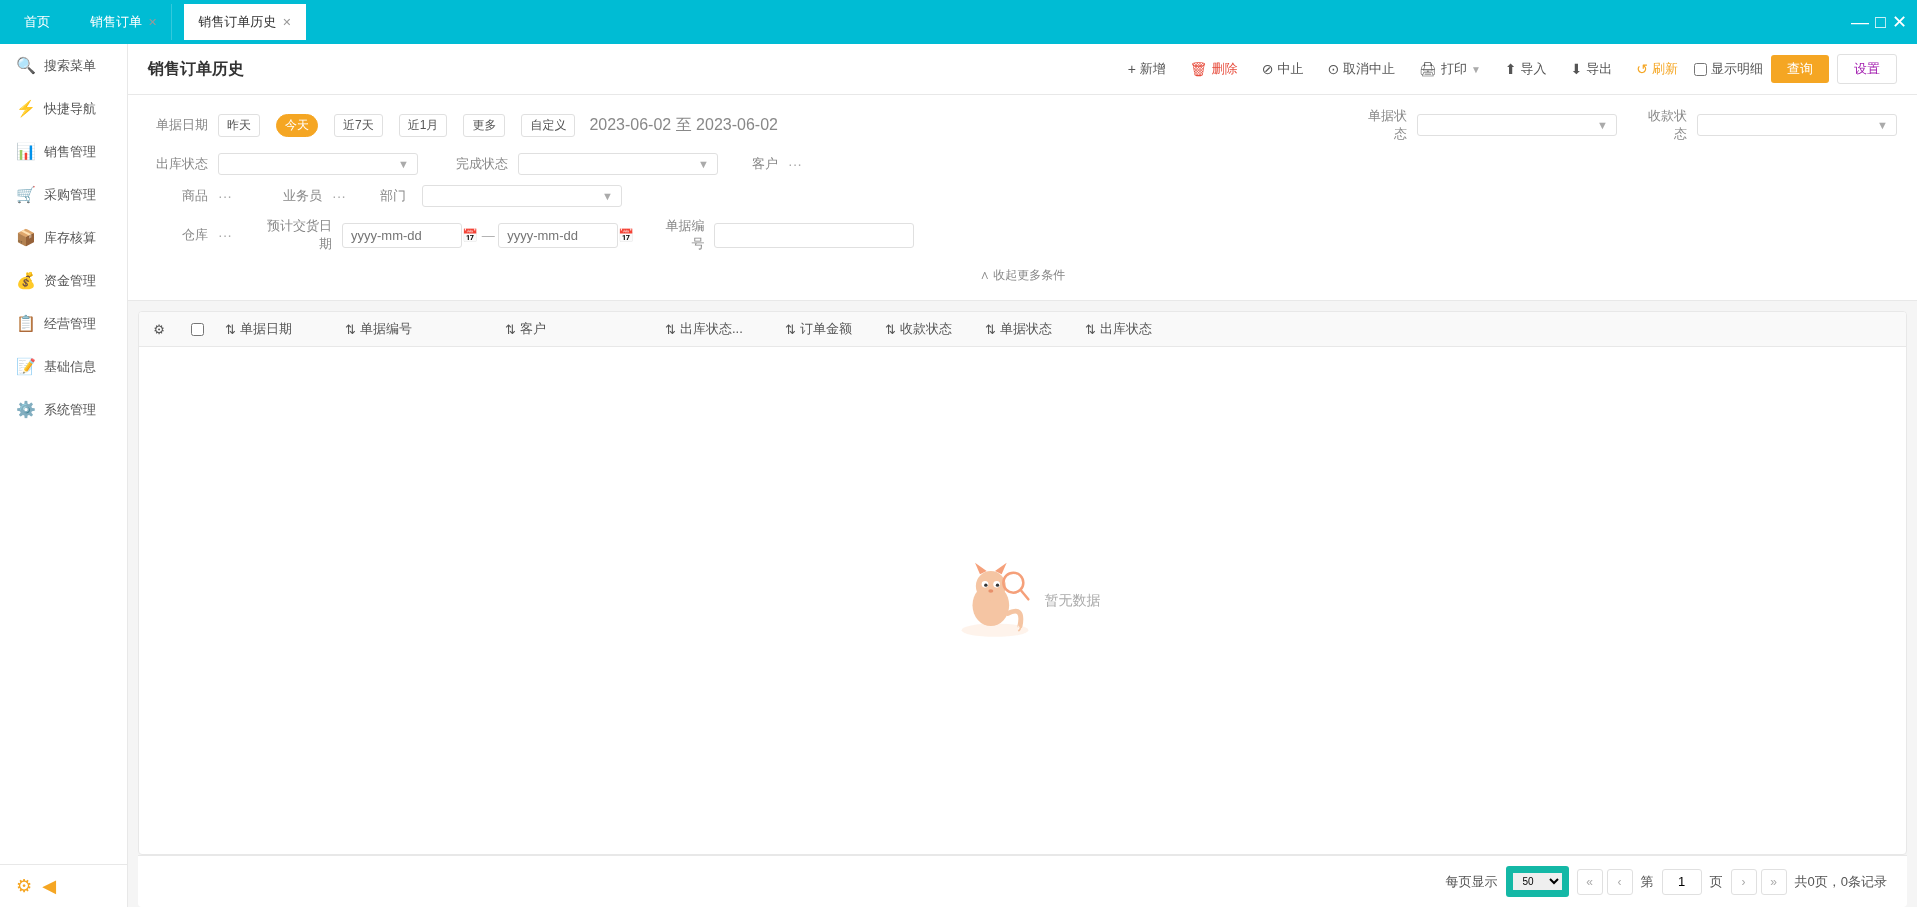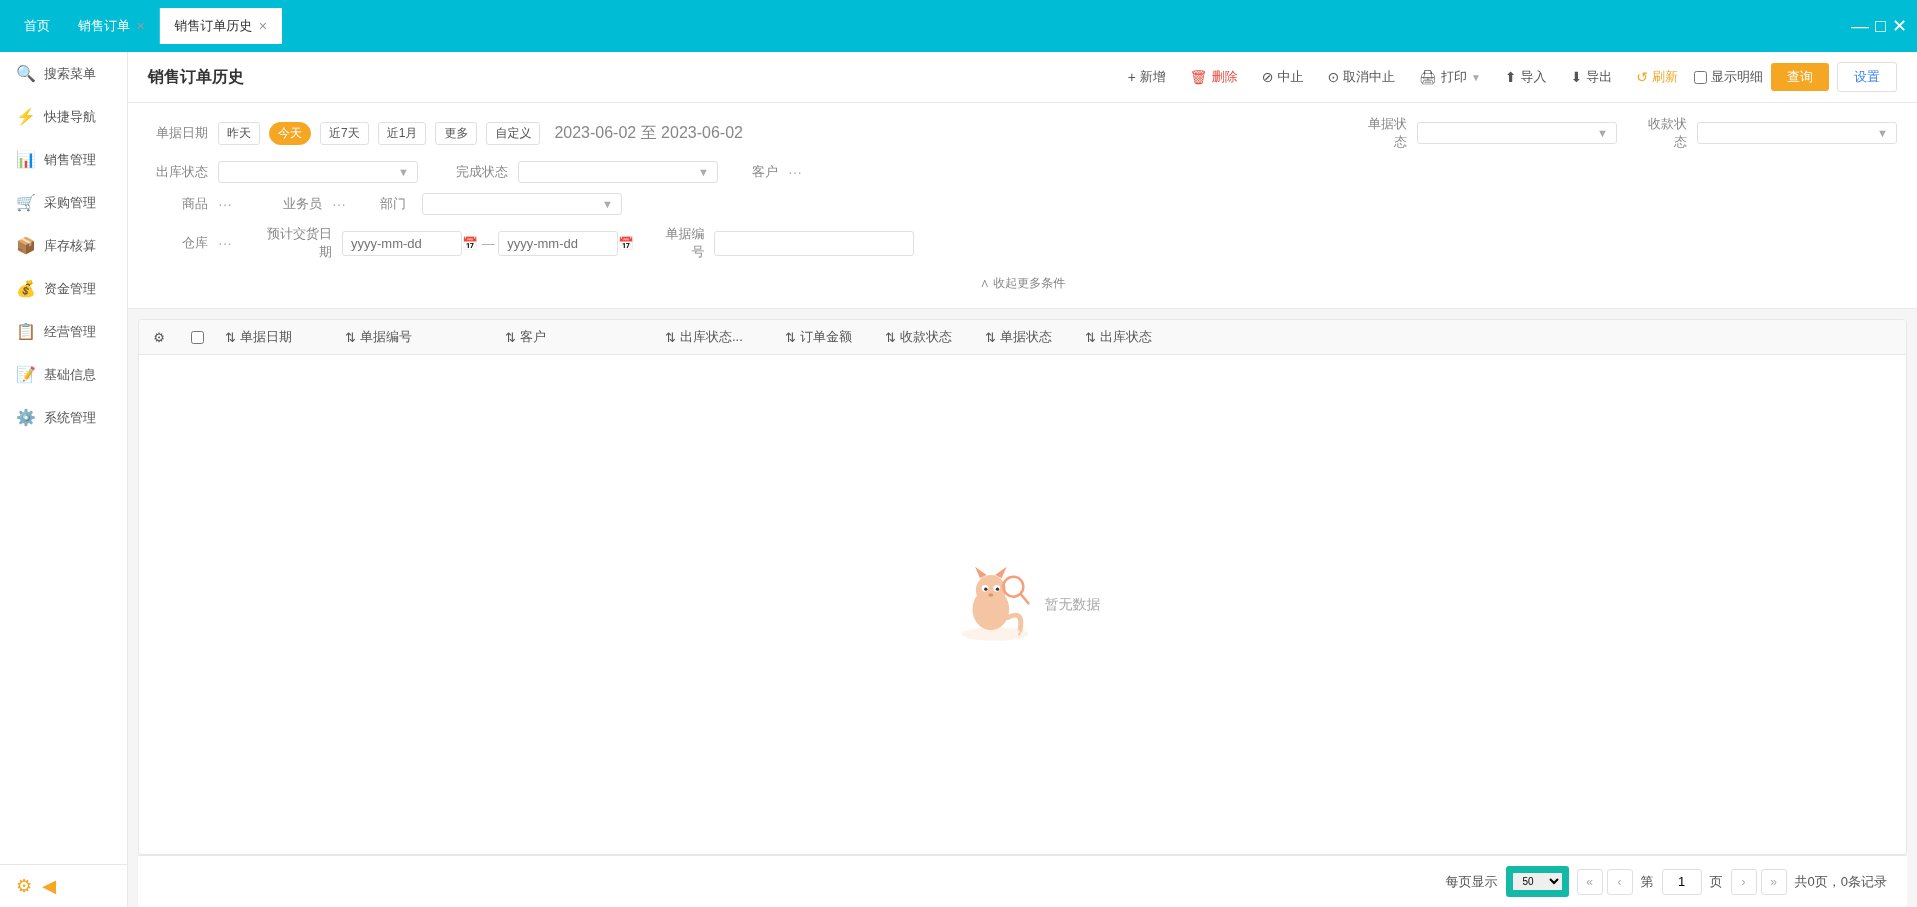--- a/index.html
+++ b/index.html
@@ -1,19 +1,19 @@
 <!DOCTYPE html>
 <html><head>
   <meta charset="utf-8">
   <style>
     * { box-sizing: border-box; margin: 0; padding: 0; }
     body { font-family: 'Microsoft YaHei', Arial, sans-serif; font-size: 13px; background: #f5f5f5; color: #333; display: flex; flex-direction: column; height: 907px; overflow: hidden; }
 
     
-    .top-bar { background: #00bcd4; height: 52px; display: flex; align-items: center; padding: 0 10px; gap: 0; flex-shrink: 0; }
+    .top-bar { background: #00bcd4; height: 44px; display: flex; align-items: center; padding: 0 10px; gap: 12px; flex-shrink: 0; }
     .tab-item { display: flex; align-items: center; height: 36px; padding: 0 14px; font-size: 13px; color: #fff; cursor: pointer; gap: 6px; border-right: 1px solid rgba(255,255,255,0.2); }
     .tab-item.active { background: #fff; color: #333; }
     .tab-item .close-btn { font-size: 11px; color: #999; cursor: pointer; }
     .tab-item.active .close-btn { color: #999; }
     .top-bar-home { color: #fff; padding: 0 14px; height: 36px; display: flex; align-items: center; cursor: pointer; }
     .top-bar-right { margin-left: auto; display: flex; align-items: center; gap: 6px; }
     .top-bar-right .icon-btn { color: #fff; cursor: pointer; font-size: 18px; }
 
     
     .main-layout { display: flex; flex: 1; overflow: hidden; }
@@ -37,21 +37,21 @@
     .toolbar-btn.orange { color: #f5a623; }
     .toolbar-btn.red { color: #e74c3c; }
     .display-detail { display: flex; align-items: center; gap: 4px; font-size: 13px; color: #555; cursor: pointer; }
     .display-detail input[type=checkbox] { cursor: pointer; }
 
     
     .filter-area { background: #fff; padding: 12px 20px; border-bottom: 1px solid #e8e8e8; flex-shrink: 0; }
     .filter-row { display: flex; align-items: center; margin-bottom: 10px; gap: 0; }
     .filter-label { color: #888; font-size: 13px; width: 70px; flex-shrink: 0; text-align: right; padding-right: 10px; }
     .filter-field { flex: 1; display: flex; align-items: center; gap: 6px; }
-    .date-buttons { display: flex; align-items: center; gap: 9px; }
+    .date-buttons { display: flex; align-items: center; gap: 16px; }
     .date-btn { padding: 2px 8px; border: 1px solid #e0e0e0; border-radius: 3px; cursor: pointer; font-size: 12px; color: #555; background: #fff; }
     .date-btn.active { background: #f5a623; color: #fff; border-color: #f5a623; border-radius: 12px; }
     .date-range { font-size: 16px; color: #888; }
     .filter-select { border: 1px solid #e0e0e0; border-radius: 3px; padding: 4px 8px; font-size: 13px; min-width: 160px; background: #fff; display: flex; align-items: center; justify-content: space-between; cursor: pointer; }
     .filter-select .arrow { color: #aaa; font-size: 11px; }
     .filter-input { border: 1px solid #e0e0e0; border-radius: 3px; padding: 4px 8px; font-size: 13px; min-width: 160px; }
     .filter-dots { color: #aaa; cursor: pointer; font-size: 14px; }
     .filter-divider { width: 20px; text-align: center; color: #aaa; }
     .date-input { border: 1px solid #e0e0e0; border-radius: 3px; padding: 4px 8px; font-size: 13px; width: 120px; color: #aaa; }
     .cal-icon { color: #aaa; cursor: pointer; }
@@ -189,21 +189,21 @@
         </div>
         <div class="toolbar-btn orange">
           <span class="t-icon">↺</span>
           <span>刷新</span>
         </div>
         <div class="display-detail">
           <input type="checkbox" style="">
           <span>显示明细</span>
         </div>
         <button style="background:#f5a623;color:#fff;border:none;border-radius:3px;padding:5px 16px;cursor:pointer;font-size:13px;">查询</button>
-        <button style="background:#fff;color:#3b82f6;border:1px solid #e0e0e0;border-radius:3px;padding:5px 16px;cursor:pointer;font-size:13px;">设置</button>
+        <button style="background:#fff;color:#a21caf;border:1px solid #e0e0e0;border-radius:3px;padding:5px 16px;cursor:pointer;font-size:13px;">设置</button>
       </div>
     </div>
 
     <div class="filter-area">
 
       <div class="filter-row">
         <span class="filter-label">单据日期</span>
         <div class="filter-field">
           <div class="date-buttons">
             <span class="date-btn">昨天</span>

